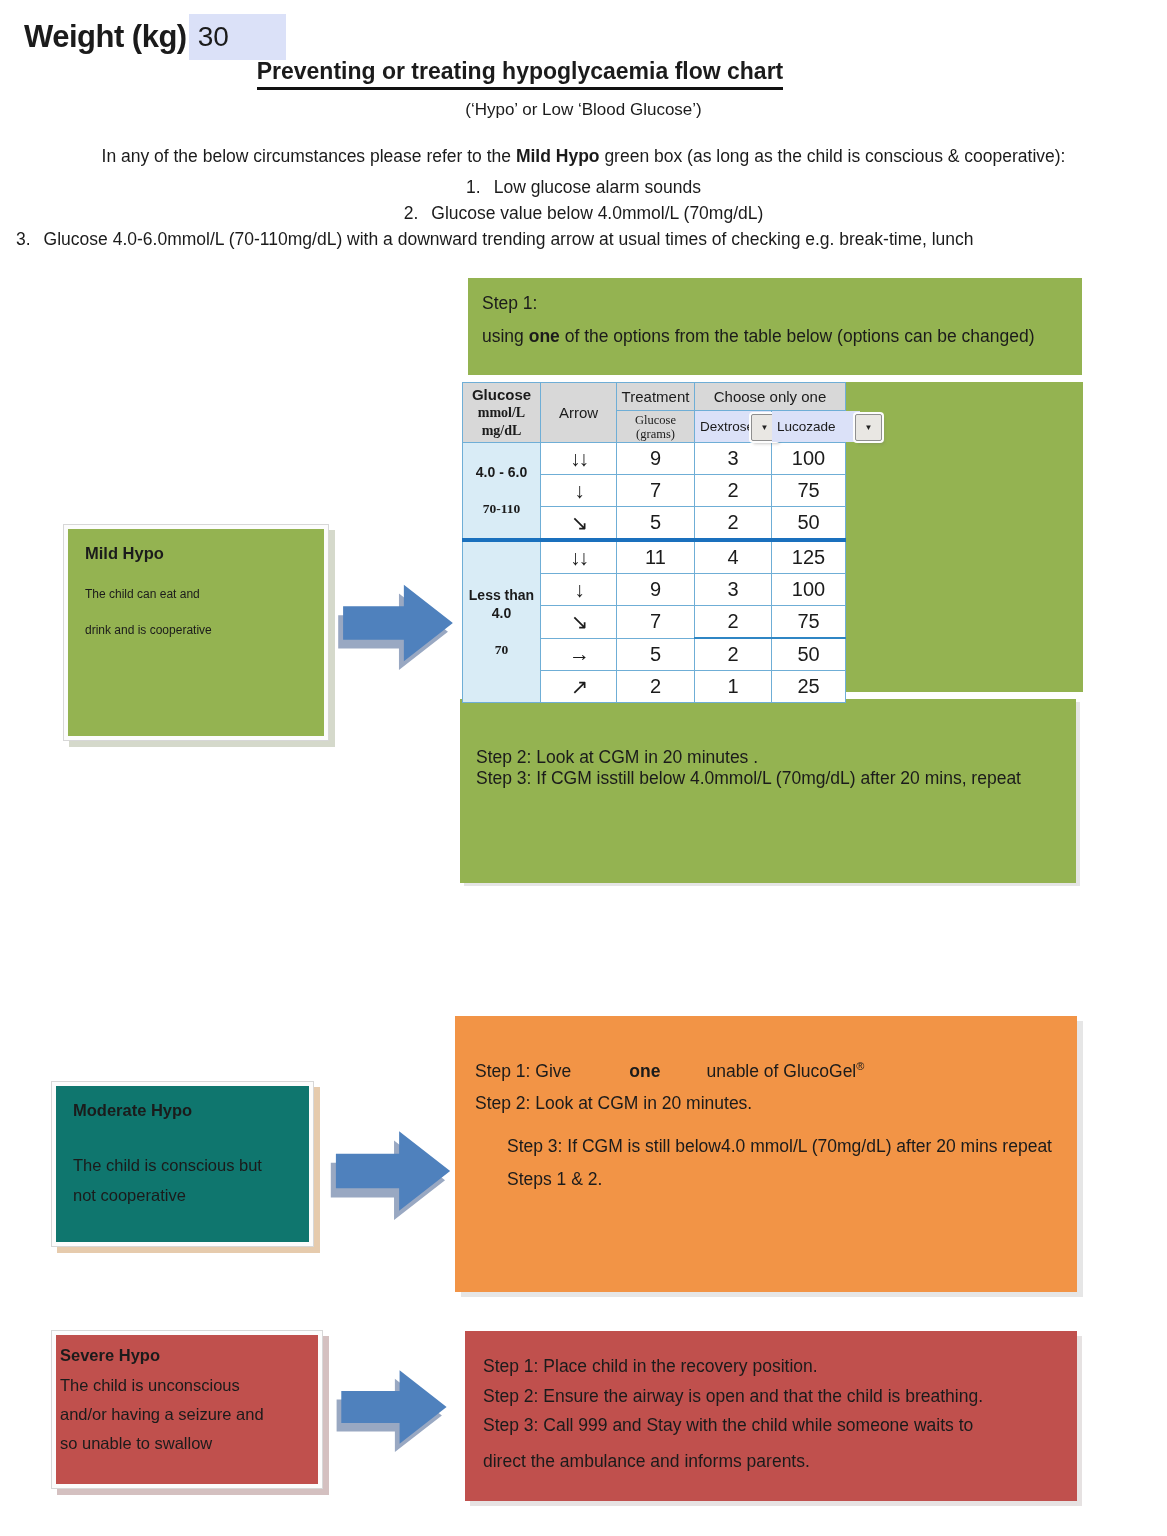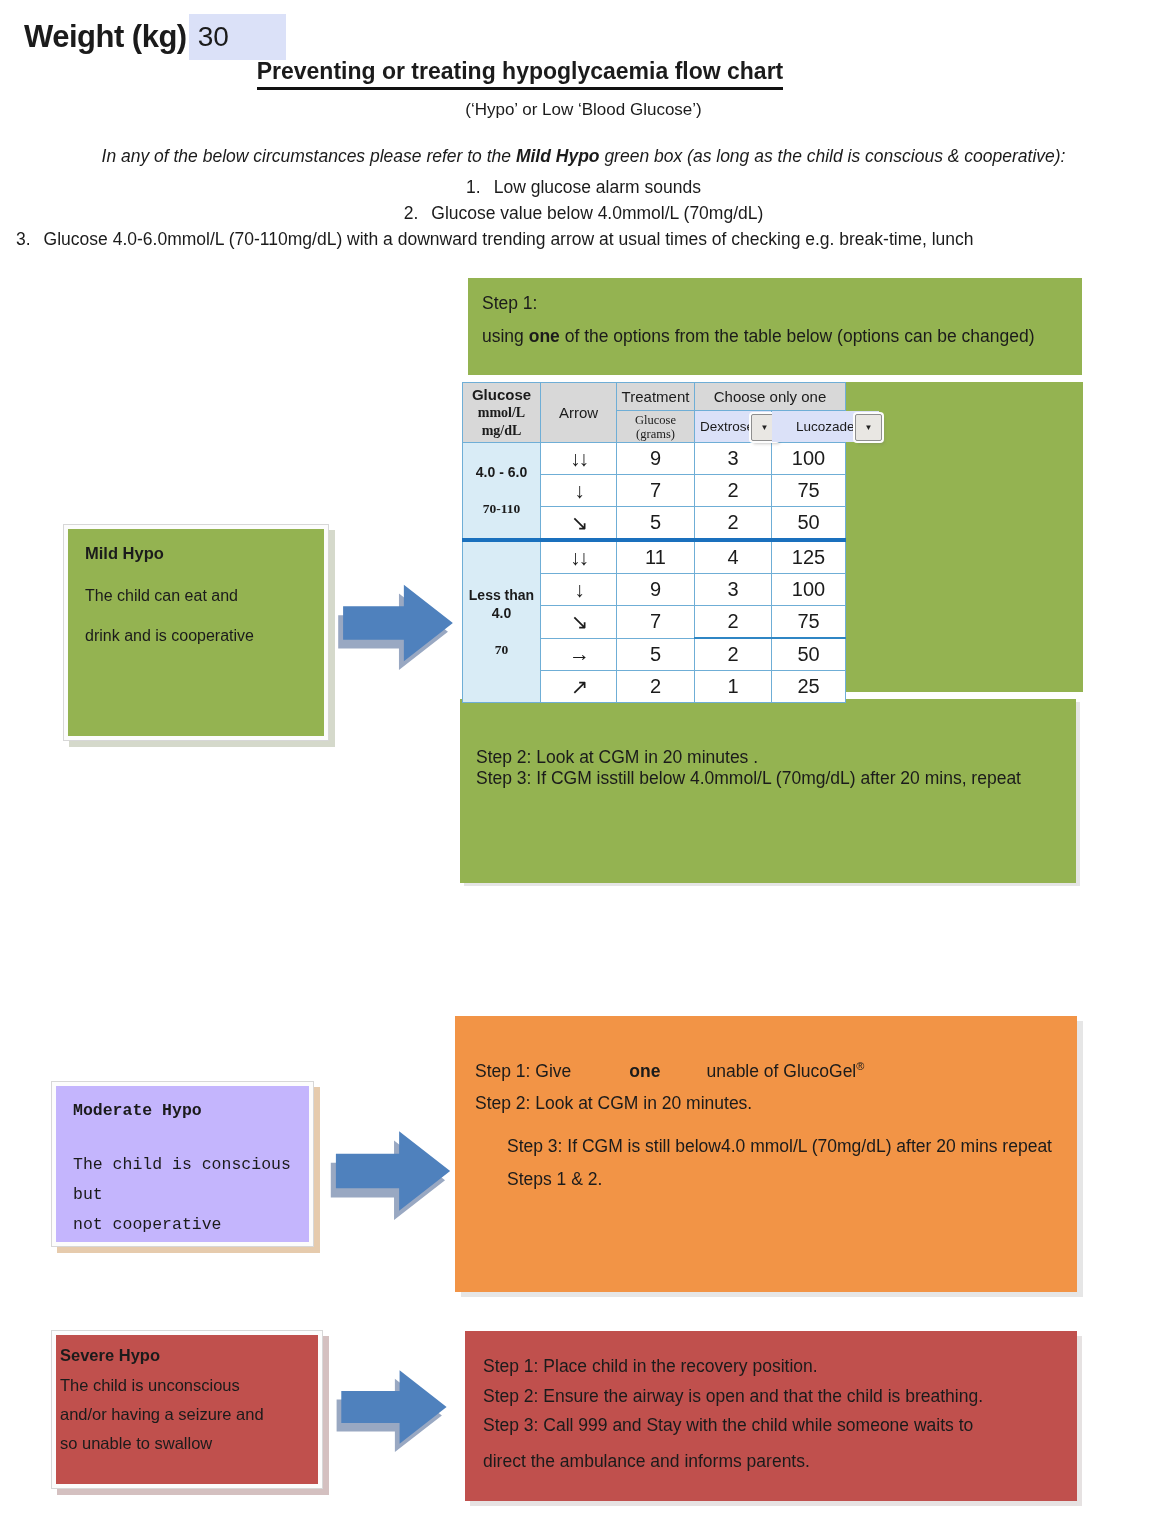--- a/index.html
+++ b/index.html
@@ -10,21 +10,21 @@
   .weight-row{position:absolute;left:24px;top:14px;display:flex;align-items:center;gap:2px;}
   .weight-label{font-size:31px;font-weight:bold;letter-spacing:-0.5px;}
   .weight-field{width:97px;height:46px;background:#dbe1f8;font-size:28px;
                 display:flex;align-items:center;padding-left:9px;box-sizing:border-box;}
   .doc-title{position:absolute;top:58px;left:0;width:1040px;text-align:center;}
   .doc-title span{display:inline-block;font-size:23px;font-weight:bold;
                   border-bottom:3px solid #111;padding-bottom:2px;}
   .doc-subtitle{position:absolute;top:100px;left:0;width:1167px;text-align:center;font-size:17px;}
 
   
-  .intro-line{position:absolute;top:146px;left:0;width:1167px;text-align:center;font-size:17.5px;font-style:italic;}
+  .intro-line{position:absolute;top:146px;left:0;width:1167px;text-align:center;font-size:17.5px;}
   .intro-item-c{position:absolute;left:0;width:1167px;text-align:center;font-size:17.5px;}
   .intro-item-l{position:absolute;left:16px;width:1145px;font-size:17.5px;}
   .inum{margin-right:13px;}
 
   
   .green{background:#94b351;}
   .step1-box{position:absolute;left:468px;top:278px;width:614px;height:97px;box-sizing:border-box;
              padding:9px 14px;font-size:17.5px;line-height:33px;z-index:1;}
   .right-green{position:absolute;left:846px;top:382px;width:237px;height:310px;z-index:1;}
   .green-steps{position:absolute;left:460px;top:699px;width:616px;height:184px;box-sizing:border-box;
@@ -42,21 +42,21 @@
   .hr-b{height:32px;}
   .col1h{text-align:left;padding-left:7px;vertical-align:top;padding-top:3px;line-height:17px;}
   .col1h .sans{font-weight:bold;font-size:15px;}
   .col1h .serif{font-family:"Liberation Serif",serif;font-weight:bold;font-size:14px;}
   .arrow-h{vertical-align:top;padding-top:4px;}
   .tsub{font-family:"Liberation Serif",serif;font-weight:bold;font-size:12.5px;line-height:14px;}
   .ddcell{background:#dbe1f8;position:relative;}
   .dd-field{position:absolute;left:0;top:0;height:100%;background:#dbe1f8;display:flex;
             align-items:center;padding-left:5px;box-sizing:border-box;font-size:13.5px;white-space:nowrap;}
   .dd1 .dd-field{width:100%;}
-  .dd2 .dd-field{width:88px;margin-left:19px;}
+  .dd2 .dd-field{width:88px;}
   .dd-btn{position:absolute;top:3px;width:25px;height:25px;background:#e9e7e3;
           border:1px solid #8f8f8f;border-radius:2px;box-shadow:0 0 0 2px #fdfdfd,2px 3px 3px rgba(110,110,110,.35);
           display:flex;align-items:center;justify-content:center;font-size:8px;color:#222;cursor:default;}
   .dd1 .dd-btn{right:-7px;}
   .dd2 .dd-btn{right:-37px;}
   .gl{background:#d9ecf6;line-height:18px;}
   .gl .sans{font-weight:bold;font-size:14px;}
   .gl .serif{font-family:"Liberation Serif",serif;font-weight:bold;font-size:13.5px;}
   .gl .gap{display:block;height:18px;}
   .drow td{height:31px;}
@@ -64,30 +64,30 @@
   .ncell{font-size:20px;}
   .bt{border-top:4px solid #1a70bd !important;}
   .pl{border-top:2px solid #2f86c4 !important;}
 
   
   .callout{position:absolute;background:#fcfcfc;border:1px solid #d7d7d7;padding:4px;box-sizing:border-box;z-index:2;}
   .callout .fill{width:100%;height:100%;box-sizing:border-box;padding:15px 17px;}
   .co-title{font-weight:bold;font-size:16.5px;}
   .mild-box{left:63px;top:524px;width:266px;height:217px;box-shadow:6px 6px 0 rgba(150,160,125,.4);}
   .mild-box .co-title{margin-bottom:24px;}
-  .mild-box .ln{font-size:16px;margin-bottom:22px;}
+  .mild-box .ln{font-size:12px;margin-bottom:22px;}
   .moderate-box{left:51px;top:1081px;width:263px;height:166px;box-shadow:6px 6px 0 rgba(210,160,105,.55);}
   .moderate-box .co-title{margin-bottom:30px;}
   .moderate-box .ln{font-size:16.5px;line-height:30px;}
   .severe-box{left:51px;top:1330px;width:272px;height:159px;box-shadow:6px 6px 0 rgba(170,130,130,.5);}
   .severe-box .fill{padding:11px 4px;}
   .severe-box .co-title{margin-bottom:6px;}
   .severe-box .ln{font-size:16.5px;line-height:29px;}
   .fill-green{background:#94b351;}
-  .fill-orange{background:#c4b5fd;font-family:Liberation Mono, monospace;}
+  .fill-orange{background:#0f766e;}
   .fill-red{background:#c0504d;}
 
   
   .flow-arrow{position:absolute;z-index:2;}
 
   
   .orange-steps{position:absolute;left:455px;top:1016px;width:622px;height:276px;background:#f29446;
                 box-sizing:border-box;padding:44px 0 0 20px;font-size:17.5px;z-index:1;
                 box-shadow:6px 5px 0 rgba(200,200,200,.45);}
   .orange-steps .l1{margin-bottom:11px;}

